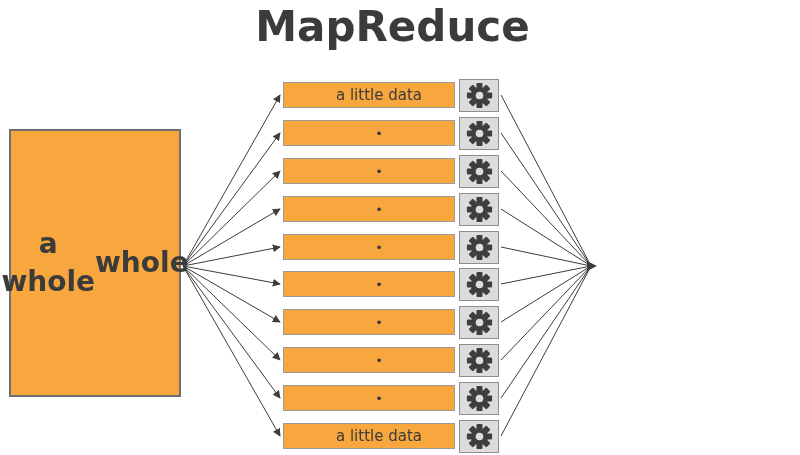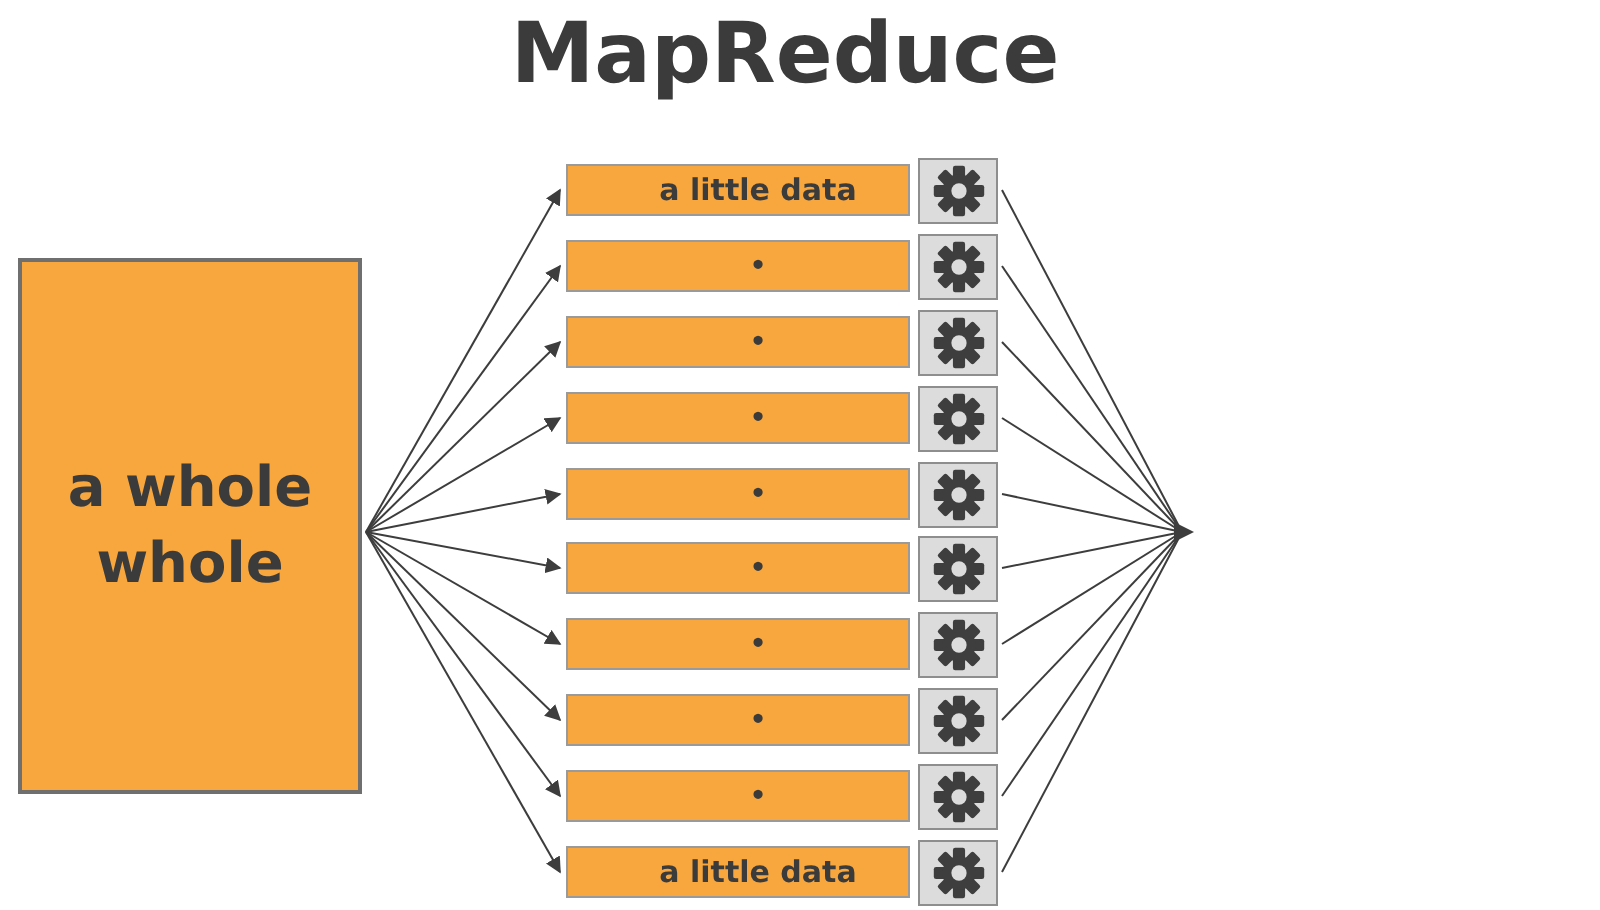--- a/index.html
+++ b/index.html
@@ -22,32 +22,32 @@
   .wires{position:absolute;left:0;top:0;width:800px;height:455px;pointer-events:none;}
   .title{
     position:absolute;top:2px;left:0;width:785px;margin:0;
     text-align:center;font-size:42px;font-weight:bold;color:var(--text);
     letter-spacing:0px;
   }
   .bigbox{
     position:absolute;left:9px;top:129px;width:172px;height:268px;
     background:var(--orange);border:2px solid var(--box_border);
     box-sizing:border-box;
-    display:flex;flex-direction:column;justify-content:center;align-items:center;
+    display:flex;flex-direction:row;justify-content:center;align-items:center;
     font-size:28px;font-weight:bold;line-height:38px;text-align:center;
   }
   .row{
     position:absolute;left:283px;width:216px;height:26px;
     display:flex;align-items:center;
   }
   .bar{
     width:172px;height:26px;box-sizing:border-box;
     background:var(--orange);border:1px solid var(--bar_border);
     display:flex;align-items:center;justify-content:center;
-    font-weight:bold;color:var(--text);padding-left:20px;
+    font-weight:normal;color:var(--text);padding-left:20px;
   }
   .bar-text{font-size:15px;}
   .bar-dot{font-size:13px;}
   .gearbox{
     width:40px;height:33px;box-sizing:border-box;margin-left:4px;flex:none;
     background:var(--gear_box);border:1px solid var(--gear_box_border);
     display:flex;align-items:center;justify-content:center;
   }
   .outbox{
     position:absolute;left:597px;top:243px;width:196px;height:45px;

